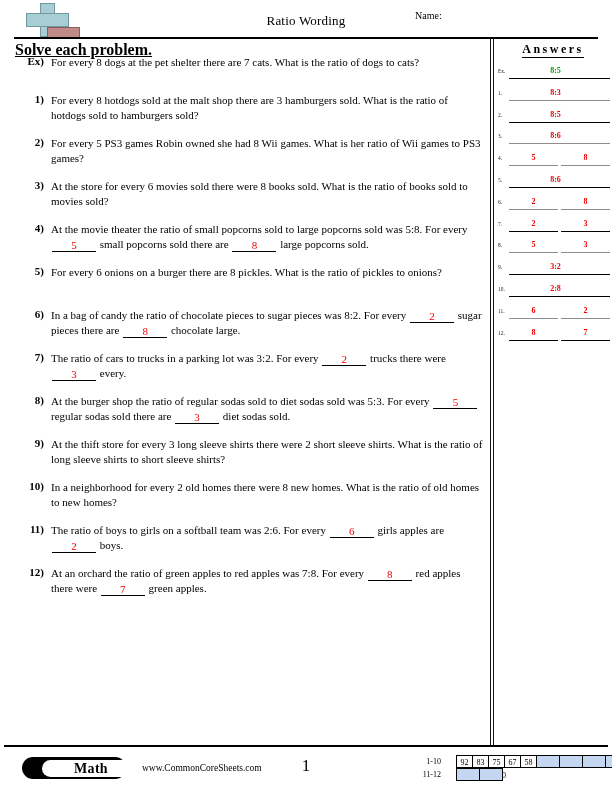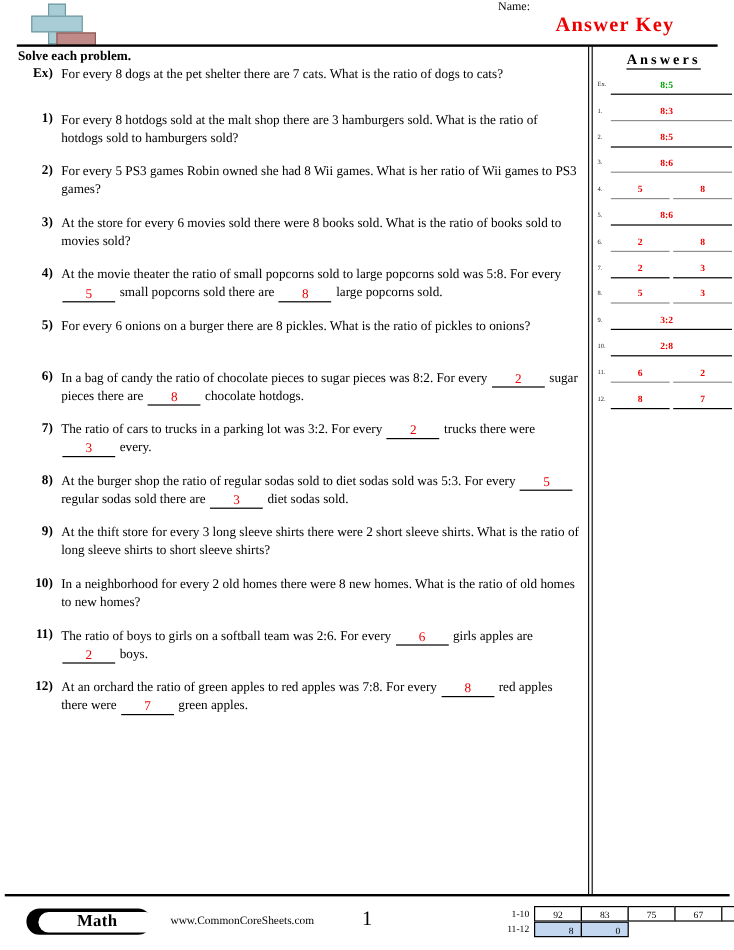--- a/index.html
+++ b/index.html
@@ -51,21 +51,21 @@
   #title {
     position: absolute;
     left: 0; top: 13px;
     width: 612px;
     text-align: center;
     font-size: 13px;
     letter-spacing: .2px;
   }
   #name-label {
     position: absolute;
-    left: 415px; top: 0;
+    left: 415px; top: 10px;
     font-size: 10px;
   }
   #answer-key {
     position: absolute;
     left: 463px; top: 11px;
     font-size: 17px;
     font-weight: bold;
     color: #ee0000;
     letter-spacing: 1px;
     font-family: "Liberation Serif", serif;
@@ -74,22 +74,23 @@
     position: absolute;
     left: 14px; top: 37px;
     width: 584px; height: 0;
     border-top: 2px solid #000;
   }
 
   
   #instruction {
     position: absolute;
     left: 15px; top: 41px;
-    font-size: 11px;
-    font-weight: bold;
+    font-size: 16px;
+    font-weight: bold;
+    text-decoration: underline;
   }
 
   
   #divider {
     position: absolute;
     left: 490px; top: 38px;
     width: 4px; height: 707px;
     border-left: 1px solid #111;
     border-right: 1px solid #111;
     box-sizing: border-box;
@@ -214,21 +215,21 @@
   }
   #math-badge {
     position: absolute;
     left: 22px; top: 757px;
     width: 104px; height: 22px;
     background: #000;
     border-radius: 11px;
   }
   #math-badge-inner {
     position: absolute;
-    left: 10px; top: 2.5px;
+    left: 20px; top: 2.5px;
     width: 98px; height: 17px;
     background: #fff;
     border-radius: 9px;
     text-align: center;
     font-size: 14px;
     font-weight: bold;
     line-height: 17px;
     letter-spacing: .3px;
   }
   #site-url {
@@ -253,26 +254,26 @@
     height: 13px;
     white-space: nowrap;
   }
   .scale-label {
     display: inline-block;
     width: 32px;
     text-align: right;
     font-size: 8px;
     line-height: 13px;
     vertical-align: top;
-    padding-right: 5px;
+    padding-right: 16px;
     font-family: "Liberation Serif", serif;
   }
   .scale-cell {
     display: inline-block;
-    width: 40px;
+    width: 17px;
     height: 13px;
     line-height: 13px;
     text-align: center;
     font-size: 8px;
     border: 1px solid #000;
     margin-left: -1px;
     box-sizing: border-box;
     vertical-align: top;
     background: #fff;
     font-family: "Liberation Serif", serif;
@@ -281,22 +282,22 @@
 </style>
 </head>
 <body>
 
 <div id="header">
   <div id="logo">
     <div class="logo-cross-v"></div>
     <div class="logo-cross-h"></div>
     <div class="logo-bar"></div>
   </div>
+  <div id="title">Ratio Wording</div>
   <div id="name-label">Name:</div>
-  <div id="answer-key">Answer Key</div>
   <div id="header-rule"></div>
 </div>
 
 <div id="instruction">Solve each problem.</div>
 
 <div id="divider"></div>
 
 <div id="answers-panel">
   <div id="answers-heading">
     <span class="ul">Answers</span>
@@ -447,21 +448,21 @@
     <div class="prob" style="top: 167px;">
       <div class="prob-num">4)</div>
       <div class="prob-body"><span>At the movie theater the ratio of small popcorns sold to large popcorns sold was 5:8. For every </span><span class="blank">5</span><span> small popcorns sold there are </span><span class="blank">8</span><span> large popcorns sold.</span></div>
     </div>
     <div class="prob" style="top: 210px;">
       <div class="prob-num">5)</div>
       <div class="prob-body"><span>For every 6 onions on a burger there are 8 pickles. What is the ratio of pickles to onions?</span></div>
     </div>
     <div class="prob" style="top: 253px;">
       <div class="prob-num">6)</div>
-      <div class="prob-body"><span>In a bag of candy the ratio of chocolate pieces to sugar pieces was 8:2. For every </span><span class="blank">2</span><span> sugar pieces there are </span><span class="blank">8</span><span> chocolate hotdogs.</span></div>
+      <div class="prob-body"><span>In a bag of candy the ratio of chocolate pieces to sugar pieces was 8:2. For every </span><span class="blank">2</span><span> sugar pieces there are </span><span class="blank">8</span><span> chocolate large.</span></div>
     </div>
     <div class="prob" style="top: 296px;">
       <div class="prob-num">7)</div>
       <div class="prob-body"><span>The ratio of cars to trucks in a parking lot was 3:2. For every </span><span class="blank">2</span><span> trucks there were </span><span class="blank">3</span><span> every.</span></div>
     </div>
     <div class="prob" style="top: 339px;">
       <div class="prob-num">8)</div>
       <div class="prob-body"><span>At the burger shop the ratio of regular sodas sold to diet sodas sold was 5:3. For every </span><span class="blank">5</span><span> regular sodas sold there are </span><span class="blank">3</span><span> diet sodas sold.</span></div>
     </div>
     <div class="prob" style="top: 382px;">

